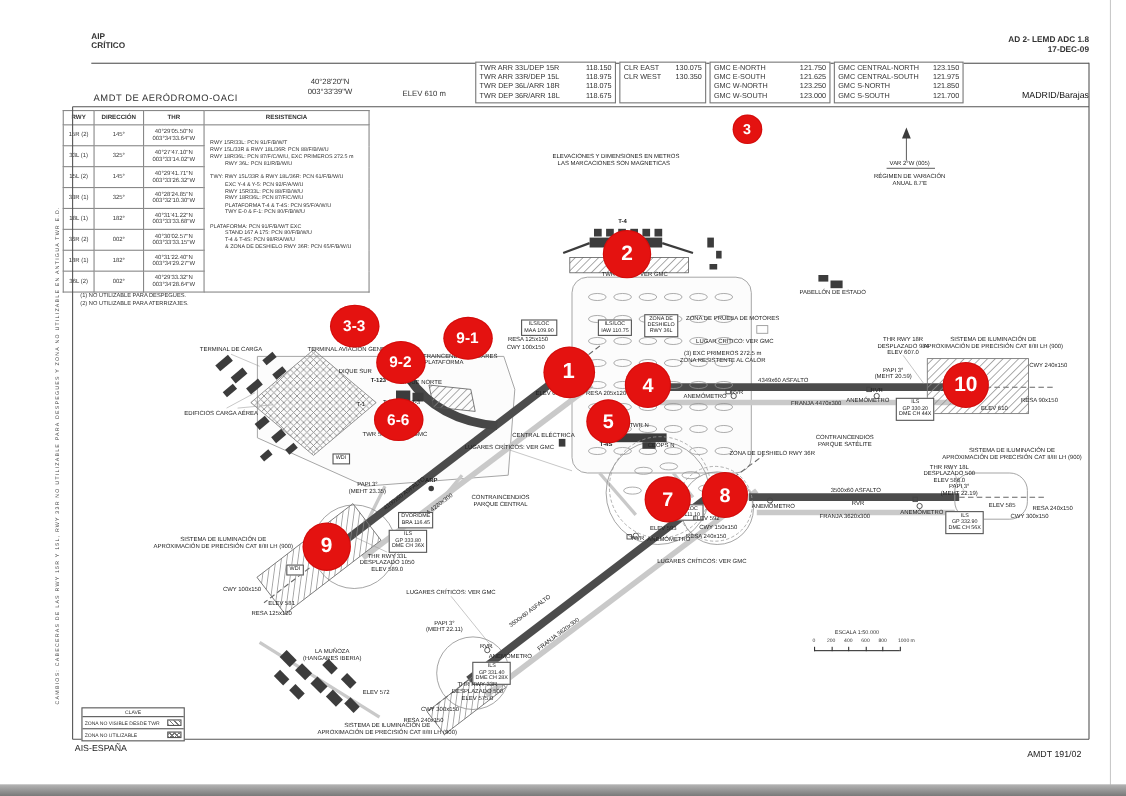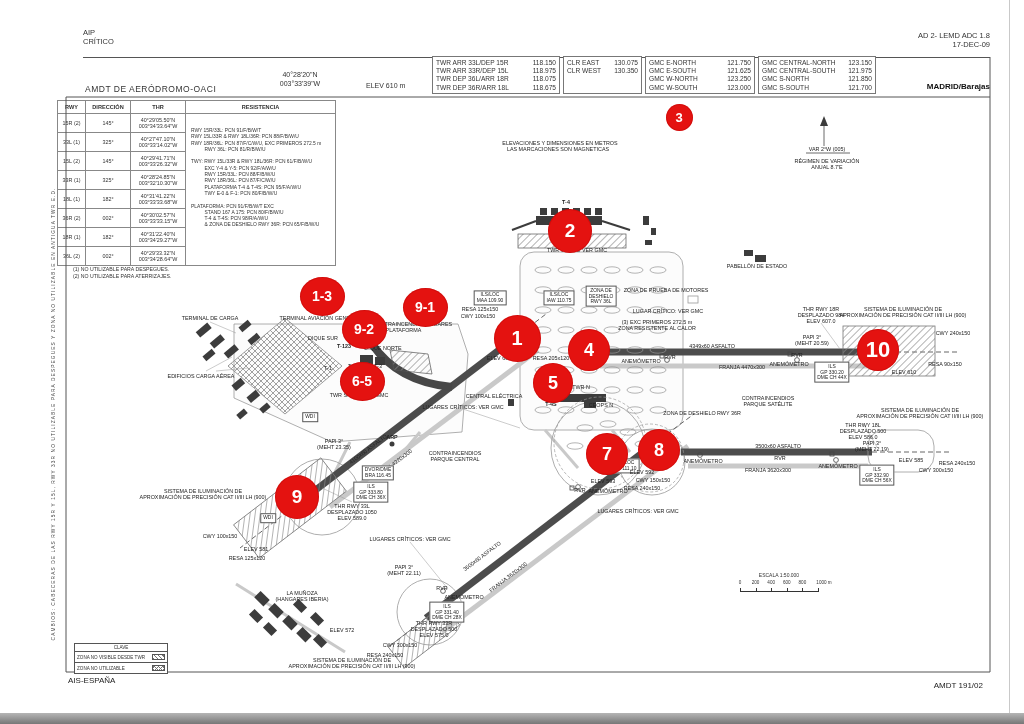--- a/index.html
+++ b/index.html
@@ -1,25 +1,25 @@
 <!DOCTYPE html>
 <html><head>
 <meta charset="utf-8">
 <style>
   html,body{margin:0;padding:0;background:#e8e8e8;}
   .page{position:relative;width:1024px;height:724px;background:#ffffff;overflow:hidden;
         font-family:"Liberation Sans",sans-serif;color:#222;}
   .abs{position:absolute;}
-  .hdr{font-size:7.5px;line-height:9px;color:#333;}
+  .hdr{font-size:7.5px;line-height:9px;color:#333;font-weight:bold;}
   .hdr-right{text-align:right;}
   .rule{position:absolute;background:#555;height:1px;}
   .title{font-size:8.5px;letter-spacing:.5px;color:#333;}
   .coords{font-size:7px;text-align:center;line-height:8.5px;color:#333;}
   .elev{font-size:7px;color:#333;}
-  .airport{font-size:8px;font-weight:bold;text-align:right;color:#111;}
+  .airport{font-size:8px;font-weight:normal;text-align:right;color:#111;}
   .fbox{position:absolute;top:56px;height:38px;border:1px solid #777;background:#fff;
         padding:2px 3px;box-sizing:border-box;font-size:6.6px;line-height:8.2px;color:#333;}
   .frow{display:flex;justify-content:space-between;gap:4px;white-space:nowrap;}
   table.rwy{position:absolute;left:57px;top:100px;width:278px;border-collapse:collapse;
         font-size:5.4px;color:#333;table-layout:fixed;}
   table.rwy th,table.rwy td{border:1px solid #888;padding:0;text-align:center;vertical-align:middle;}
   table.rwy th{font-size:5.6px;height:12px;}
   table.rwy td{height:18px;line-height:6.4px;}
   td.res{vertical-align:top !important;text-align:left !important;}
   td.res pre{margin:0;padding:14px 0 0 5px;font-family:"Liberation Sans",sans-serif;
@@ -548,26 +548,26 @@
     </div>
 
   <div id="markers">
       <div class="marker" style="left: 493.5px; top: 314.5px; width: 47px; height: 47px; font-size: 20px; background: rgb(228, 18, 16);">1</div>
       <div class="marker" style="left: 548px; top: 209px; width: 44px; height: 44px; font-size: 19px; background: rgb(228, 18, 16);">2</div>
       <div class="marker" style="left: 665.5px; top: 103.5px; width: 27px; height: 27px; font-size: 13px; background: rgb(228, 18, 16);">3</div>
       <div class="marker" style="left: 568px; top: 329px; width: 42px; height: 42px; font-size: 18px; background: rgb(228, 18, 16);">4</div>
       <div class="marker" style="left: 533px; top: 363px; width: 40px; height: 40px; font-size: 18px; background: rgb(228, 18, 16);">5</div>
       <div class="marker" style="left: 402.5px; top: 287.5px; width: 45px; height: 39px; font-size: 14px; background: rgb(228, 18, 16);">9-1</div>
       <div class="marker" style="left: 341.5px; top: 309.5px; width: 45px; height: 39px; font-size: 14px; background: rgb(228, 18, 16);">9-2</div>
-      <div class="marker" style="left: 299.5px; top: 276.5px; width: 45px; height: 39px; font-size: 14px; background: rgb(228, 18, 16);">1-3</div>
-      <div class="marker" style="left: 339.5px; top: 361.5px; width: 45px; height: 39px; font-size: 14px; background: rgb(228, 18, 16);">6-5</div>
+      <div class="marker" style="left: 299.5px; top: 276.5px; width: 45px; height: 39px; font-size: 14px; background: rgb(228, 18, 16);">3-3</div>
+      <div class="marker" style="left: 339.5px; top: 361.5px; width: 45px; height: 39px; font-size: 14px; background: rgb(228, 18, 16);">6-6</div>
       <div class="marker" style="left: 586px; top: 433px; width: 42px; height: 42px; font-size: 18px; background: rgb(228, 18, 16);">7</div>
       <div class="marker" style="left: 638px; top: 429px; width: 42px; height: 42px; font-size: 18px; background: rgb(228, 18, 16);">8</div>
       <div class="marker" style="left: 275px; top: 475px; width: 44px; height: 44px; font-size: 19px; background: rgb(228, 18, 16);">9</div>
-      <div class="marker" style="left: 857px; top: 329px; width: 42px; height: 42px; font-size: 22px; background: rgb(228, 18, 16);">10</div>
+      <div class="marker" style="left: 857px; top: 329px; width: 42px; height: 42px; font-size: 19px; background: rgb(228, 18, 16);">10</div>
     </div>
 
   <div class="legend">
     <div class="ltitle">CLAVE</div>
     <div id="legendRows">
         <div class="lrow">
           <span>ZONA NO VISIBLE DESDE TWR</span>
           <span class="sw sw-hatch"></span>
         </div>
         <div class="lrow">

